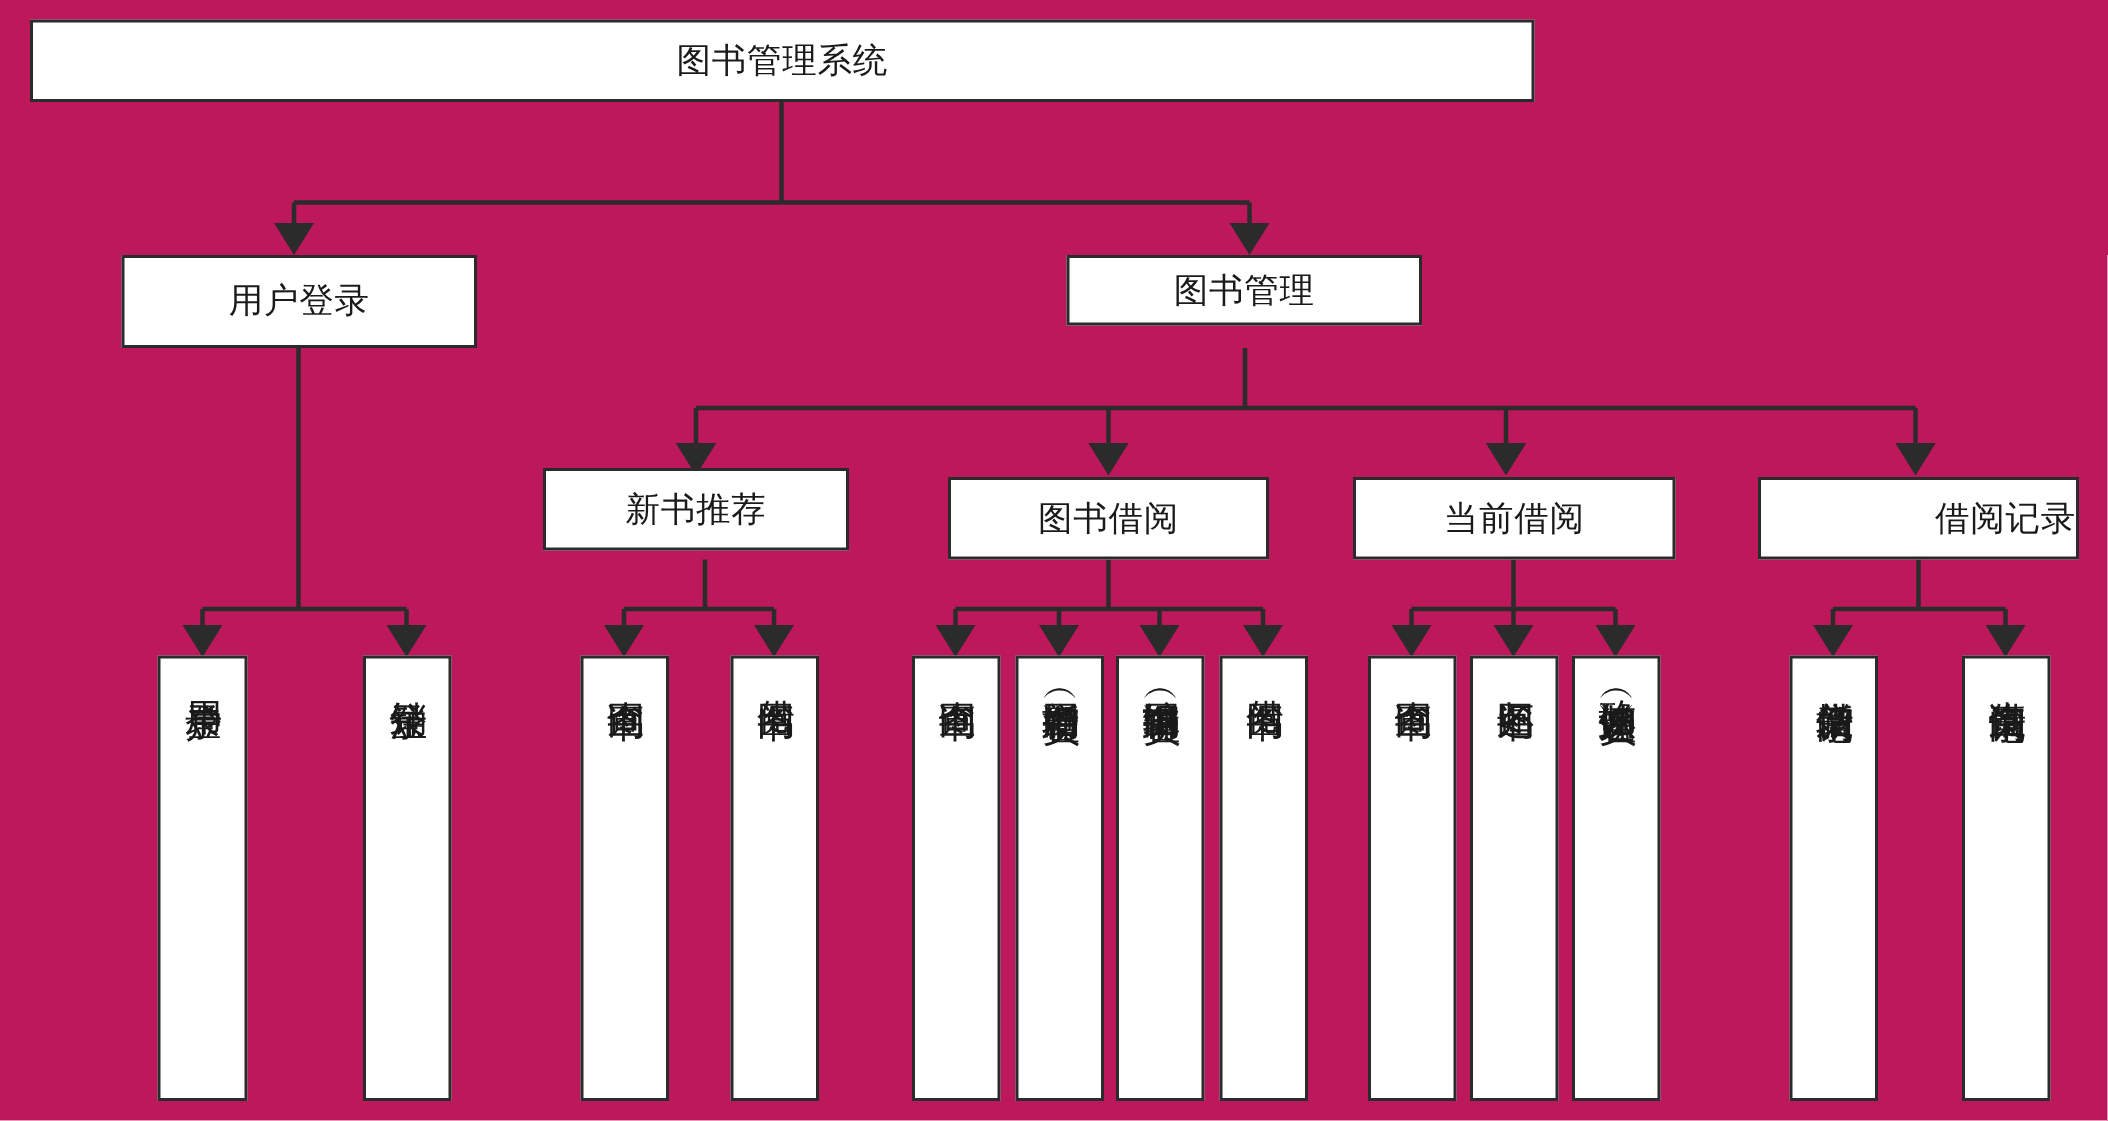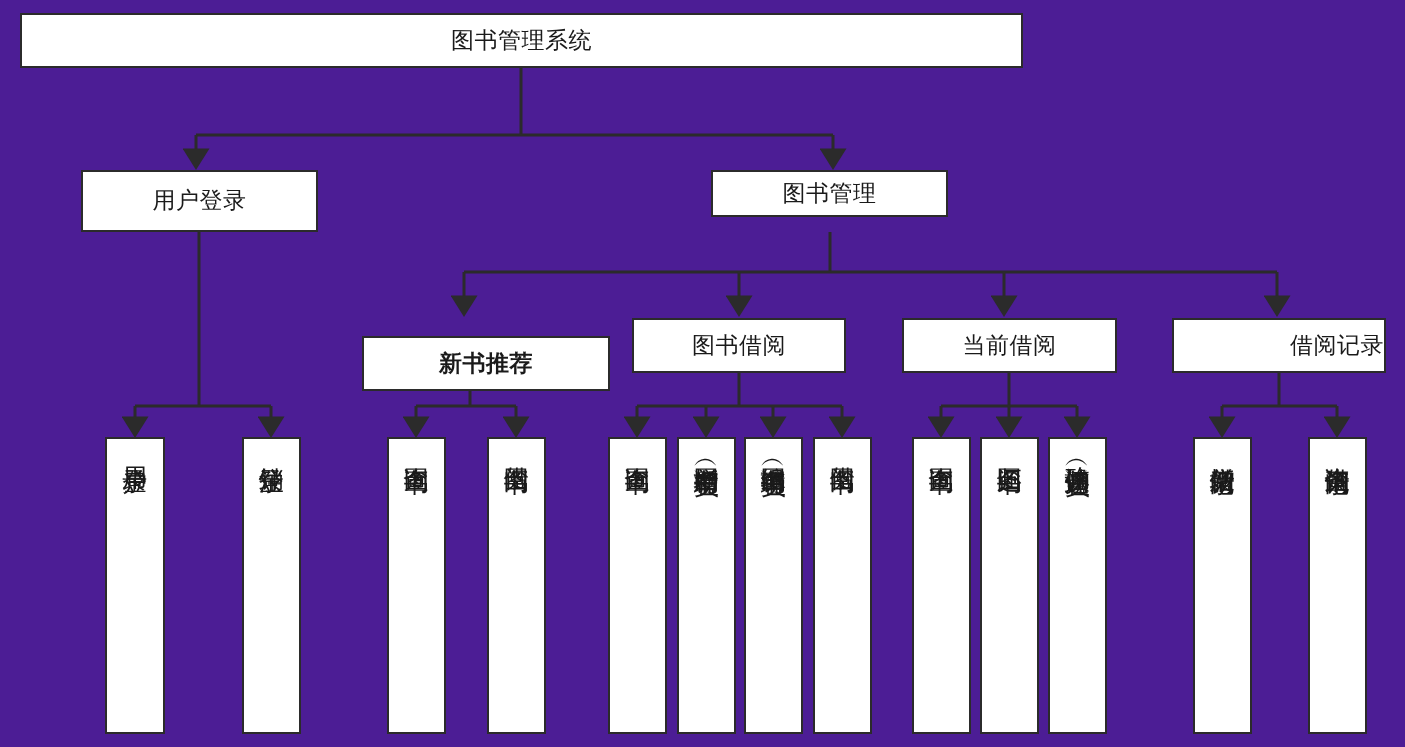--- a/index.html
+++ b/index.html
@@ -7,21 +7,21 @@
     padding: 0;
     background: #ffffff;
   }
   body {
     font-family: "Liberation Sans", "DejaVu Sans", sans-serif;
   }
   #canvas {
     position: relative;
     width: 1405px;
     height: 747px;
-    background: #4c1d95;
+    background: #be185d;
     overflow: hidden;
   }
   .diagram-svg {
     position: absolute;
     left: 0;
     top: 0;
     width: 1405px;
     height: 747px;
   }
   .node {
@@ -139,21 +139,21 @@
   </div>
 
   <div class="node h-node" style="left:81px; top:170px; width:237px; height:62px;">
     <span class="node-label">用户登录</span>
   </div>
 
   <div class="node h-node" style="left:711px; top:170px; width:237px; height:47px;">
     <span class="node-label">图书管理</span>
   </div>
 
-  <div class="node h-node" style="left:362px; top:336px; width:248px; height:55px;font-weight:bold;">
+  <div class="node h-node" style="left:362px; top:312px; width:204px; height:55px;">
     <span class="node-label">新书推荐</span>
   </div>
 
   <div class="node h-node" style="left:632px; top:318px; width:214px; height:55px;">
     <span class="node-label">图书借阅</span>
   </div>
 
   <div class="node h-node" style="left:902px; top:318px; width:215px; height:55px;">
     <span class="node-label">当前借阅</span>
   </div>

